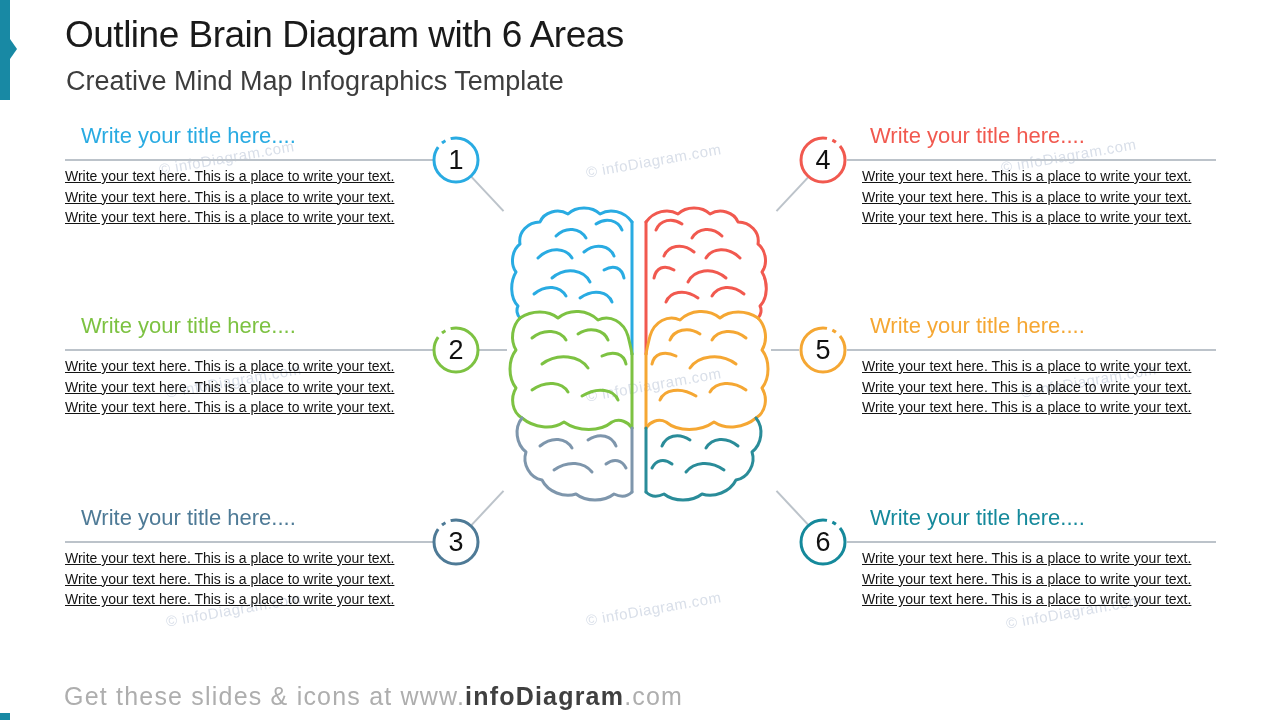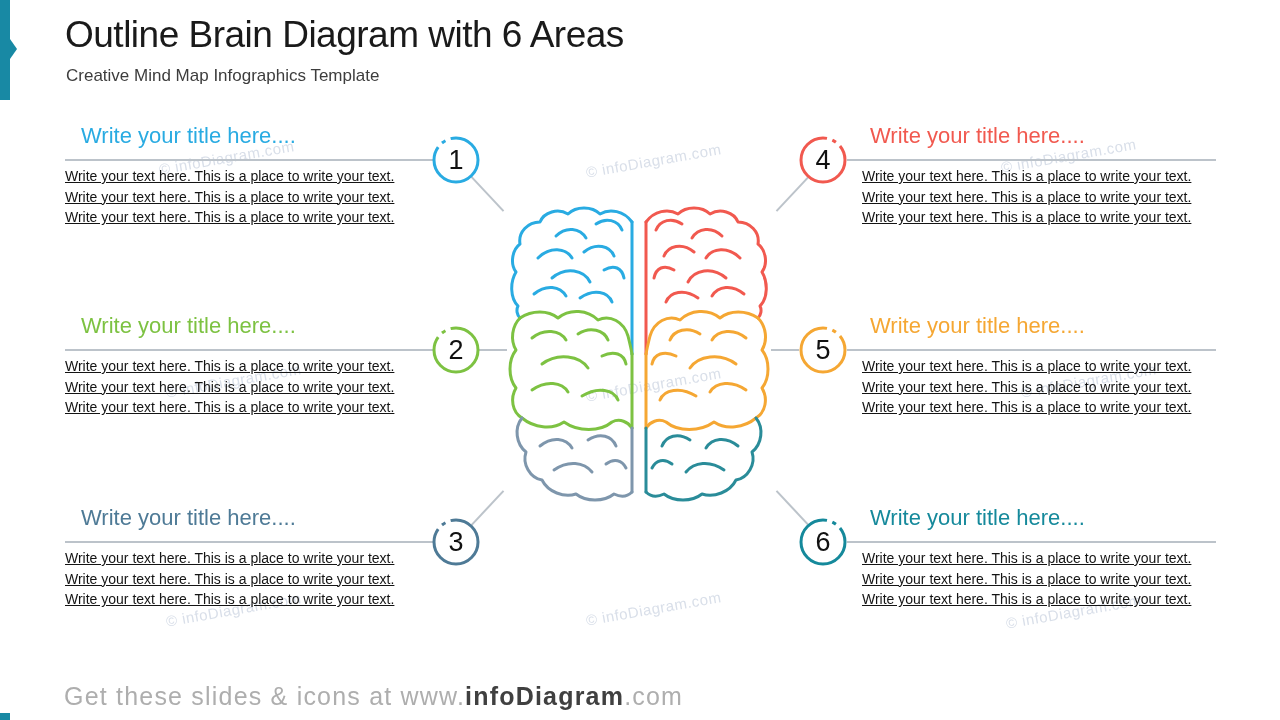--- a/index.html
+++ b/index.html
@@ -7,21 +7,21 @@
   .slide{position:relative;width:1280px;height:720px;background:#fff;padding-left:24px;}
 
   
   .accent-bar{position:absolute;left:0;top:0;width:10px;height:100px;background:#1889A4;}
   .accent-arrow{position:absolute;left:10px;top:39px;width:0;height:0;
     border-top:10px solid transparent;border-bottom:10px solid transparent;border-left:7px solid #1889A4;}
   .accent-corner{position:absolute;left:0;top:713px;width:10px;height:7px;background:#1889A4;}
 
   
   .title{position:absolute;left:65px;top:14px;font-size:37px;letter-spacing:-0.5px;color:#1a1a1a;font-weight:500;}
-  .subtitle{position:absolute;left:66px;top:66px;font-size:17px;color:#3d3d3d;font-weight:400;}
+  .subtitle{position:absolute;left:66px;top:66px;font-size:27px;color:#3d3d3d;font-weight:400;}
 
   
   .wm{position:absolute;font-size:15px;color:#d9dfe9;transform:rotate(-10deg);white-space:nowrap;z-index:0;letter-spacing:.5px;}
 
   
   .sec{position:absolute;z-index:2;}
   .sec .sec-title{font-size:22px;font-weight:400;white-space:nowrap;}
   .sec .sec-body{font-size:14px;line-height:1.47;color:#141414;margin-top:17px;text-decoration:underline;}
   .sec.left{left:65px;width:368px;}
   .sec.right{left:862px;width:354px;}

